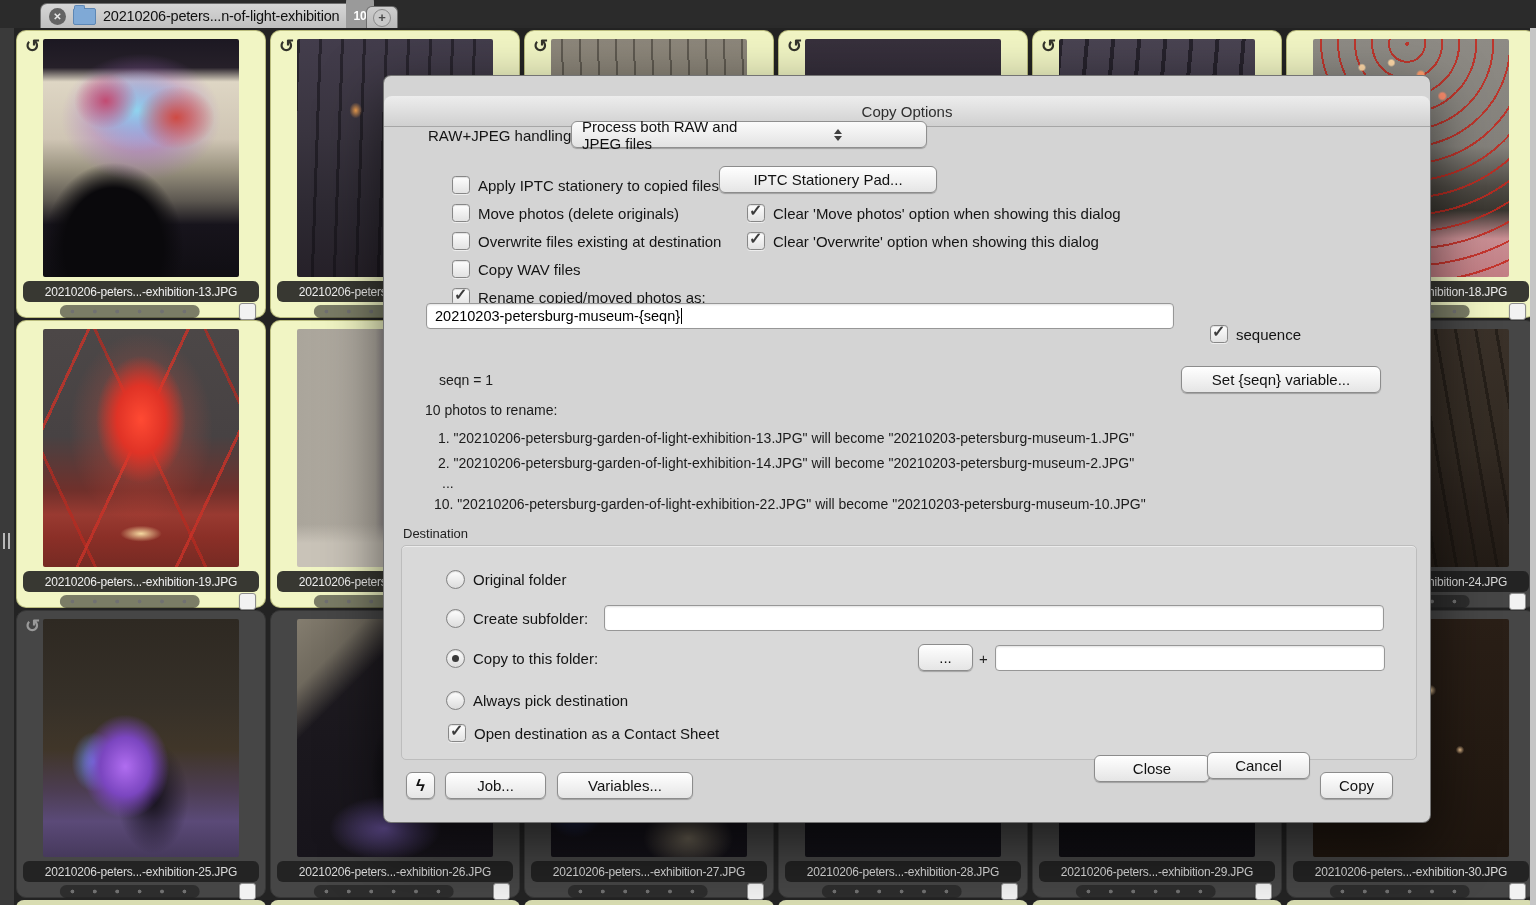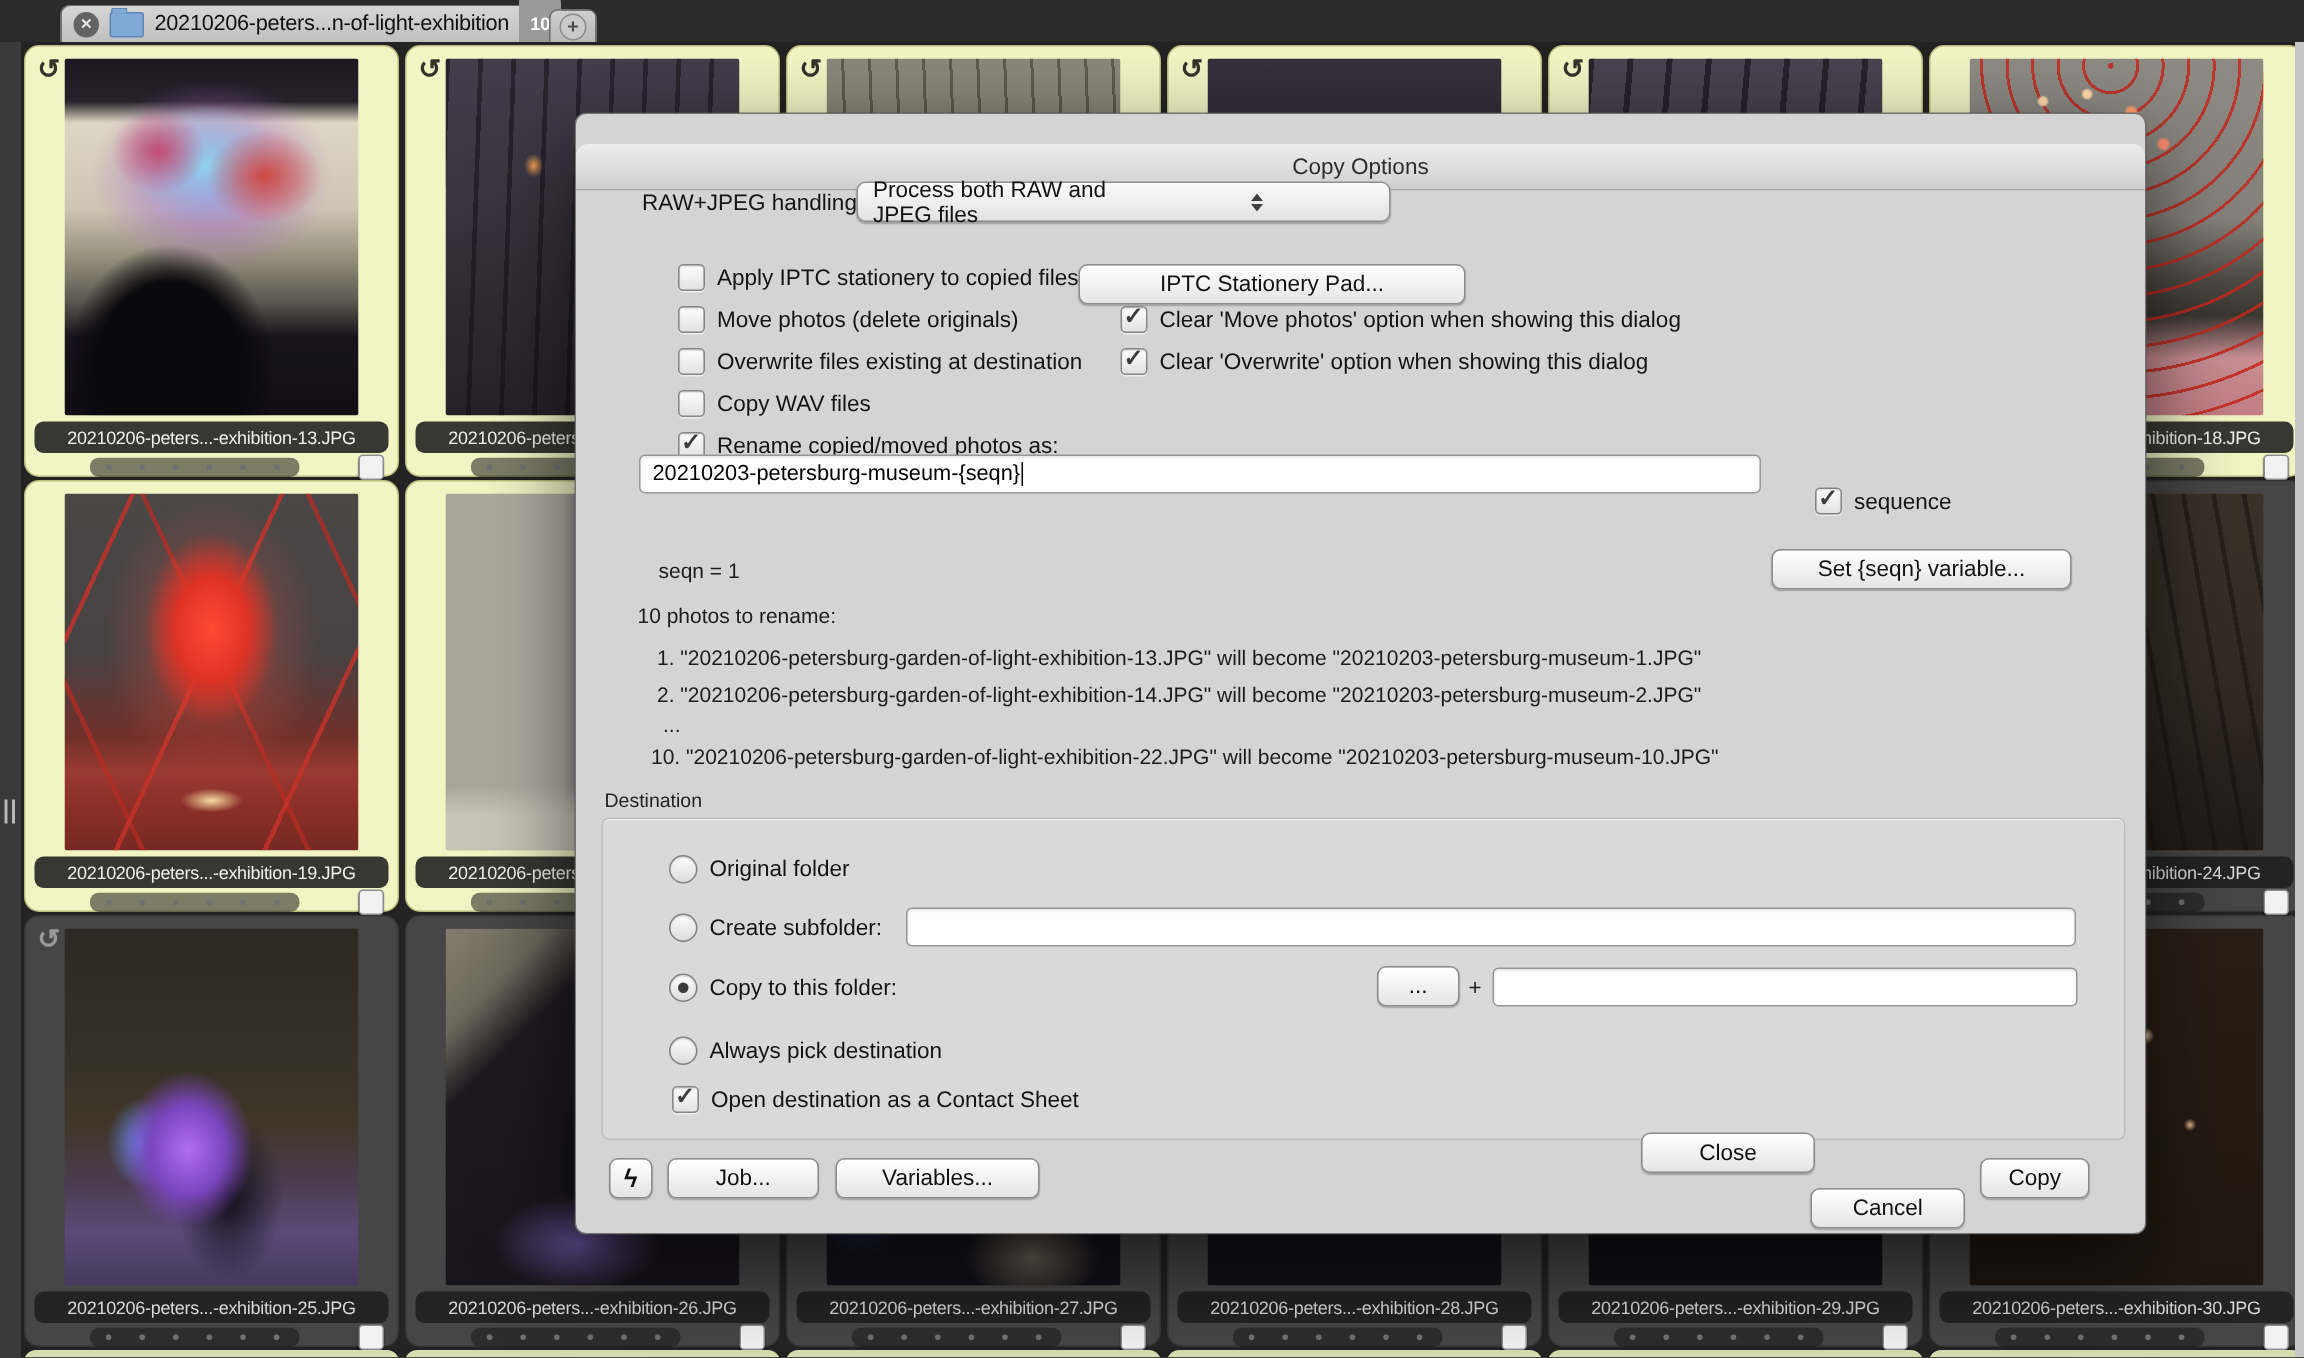--- a/index.html
+++ b/index.html
@@ -344,21 +344,21 @@
     </label>
     <label class="cbrow" style="left:45px;top:184px">
       <span class="cb" data-checked="false"></span>
       <span class="cbl">Copy WAV files</span>
     </label>
     <label class="cbrow" style="left:45px;top:212px">
       <span class="cb" data-checked="true"></span>
       <span class="cbl">Rename copied/moved photos as:</span>
     </label>
 
-    <button class="btn" style="left:335px;top:100px;width:258px">IPTC Stationery Pad...</button>
+    <button class="btn" style="left:335px;top:90px;width:218px">IPTC Stationery Pad...</button>
     <label class="cbrow" style="left:340px;top:128px">
       <span class="cb" data-checked="true"></span>
       <span class="cbl">Clear 'Move photos' option when showing this dialog</span>
     </label>
     <label class="cbrow" style="left:340px;top:156px">
       <span class="cb" data-checked="true"></span>
       <span class="cbl">Clear 'Overwrite' option when showing this dialog</span>
     </label>
 
     <div class="fakeinput" style="left:42px;top:227px;width:748px;height:26px">
@@ -412,17 +412,17 @@
 
     <label class="cbrow" style="left:41px;top:648px">
       <span class="cb" data-checked="true"></span>
       <span class="cbl">Open destination as a Contact Sheet</span>
     </label>
 
     <button class="btn bolt" style="left:22px;top:696px;width:29px">ϟ</button>
     <button class="btn" style="left:61px;top:696px;width:101px">Job...</button>
     <button class="btn" style="left:173px;top:696px;width:136px">Variables...</button>
     <button class="btn" style="left:710px;top:679px;width:116px">Close</button>
-    <button class="btn" style="left:823px;top:716px;width:103px">Cancel</button>
+    <button class="btn" style="left:823px;top:676px;width:103px">Cancel</button>
     <button class="btn" style="left:936px;top:696px;width:73px">Copy</button>
   </div>
 
 </div>
 
 </body></html>

